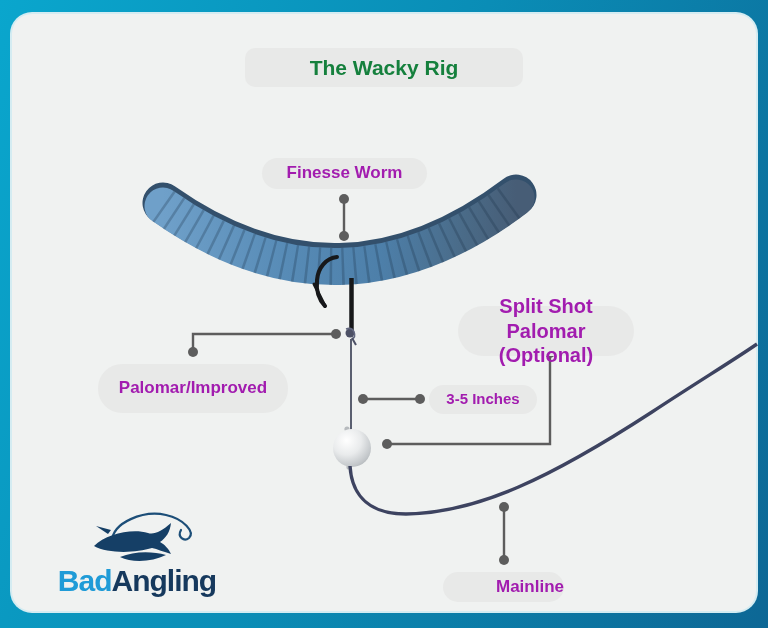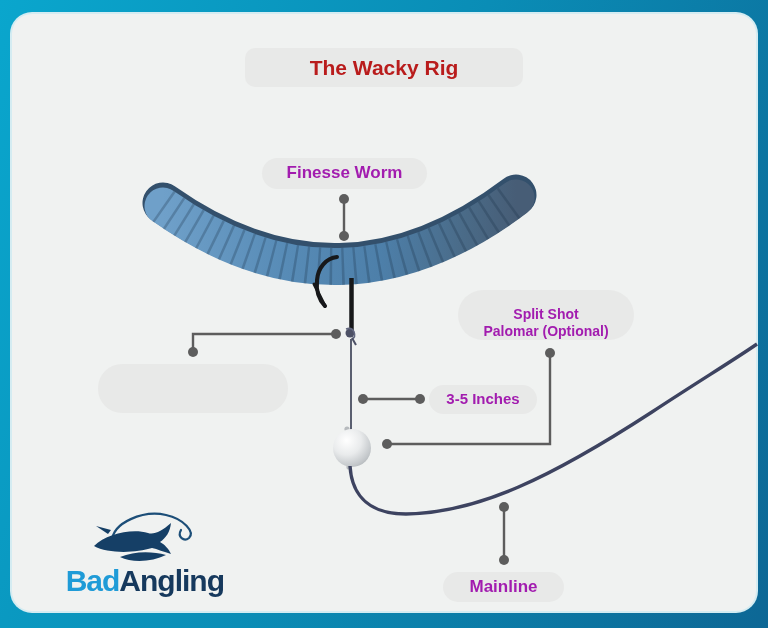--- a/index.html
+++ b/index.html
@@ -12,30 +12,30 @@
     position:absolute;left:10px;top:12px;width:748px;height:601px;
     background:#f0f2f1;border-radius:22px;box-sizing:border-box;
     border:2px solid rgba(190,231,242,0.55);
   }
   svg.diagram{position:absolute;left:0;top:0;pointer-events:none;}
   .lbl{
     position:absolute;background:#e8e9e8;color:#a21caf;font-weight:bold;
     display:flex;flex-direction:column;align-items:center;justify-content:center;
     text-align:center;line-height:1.22;box-sizing:border-box;
   }
-  .title-box{left:245px;top:48px;width:278px;height:39px;border-radius:10px;font-size:21px;color:#b91c1c;}
+  .title-box{left:245px;top:48px;width:278px;height:39px;border-radius:10px;font-size:21px;color:#15803d;}
   .finesse-box{left:262px;top:158px;width:165px;height:31px;border-radius:16px;font-size:17px;}
-  .splitshot-box{left:458px;top:290px;width:176px;height:50px;border-radius:25px;font-size:14px;justify-content:flex-end;}
+  .splitshot-box{left:458px;top:306px;width:176px;height:50px;border-radius:25px;font-size:20px;}
   .knot-box{left:98px;top:364px;width:190px;height:49px;border-radius:24px;font-size:17px;}
   .inches-box{left:429px;top:385px;width:108px;height:29px;border-radius:15px;font-size:15px;}
-  .mainline-box{left:443px;top:572px;width:121px;height:30px;border-radius:15px;font-size:17px;}
+  .mainline-box{left:443px;top:572px;width:121px;height:30px;border-radius:15px;font-size:17px;align-items:flex-end;}
   .logo{position:absolute;left:48px;top:506px;width:176px;}
   .logo-text{
     margin-top:-8px;font-size:30px;font-weight:800;letter-spacing:-1px;
-    white-space:nowrap;text-align:right;padding-left:2px;
+    white-space:nowrap;text-align:center;padding-left:2px;
   }
   .logo-text .p1{color:#1f9bd7;}
   .logo-text .p2{color:#16395d;}
 </style>
 </head>
 <body>
 
 <div class="frame">
   <div class="card"></div>
 
@@ -120,20 +120,21 @@
   <div class="lbl finesse-box">
     <span>Finesse Worm</span>
   </div>
 
   <div class="lbl splitshot-box">
     <span>Split Shot</span>
     <span>Palomar (Optional)</span>
   </div>
 
   <div class="lbl knot-box">
+    <span>Palomar/Improved</span>
   </div>
 
   <div class="lbl inches-box">
     <span>3-5 Inches</span>
   </div>
 
   <div class="lbl mainline-box">
     <span>Mainline</span>
   </div>
 

